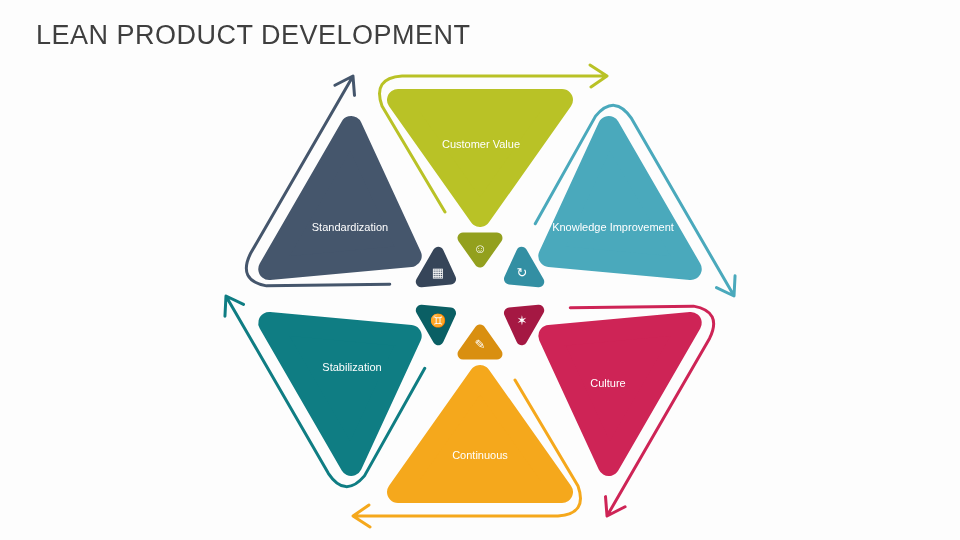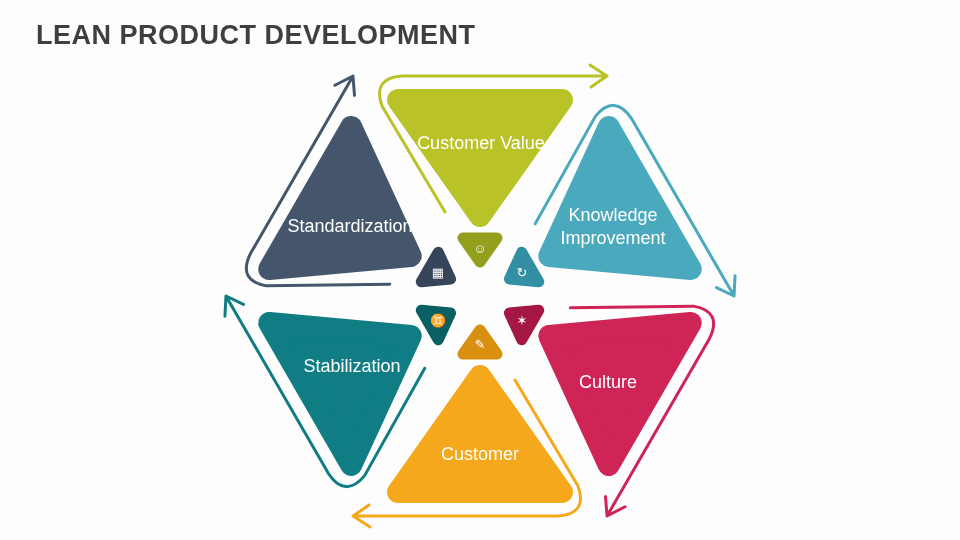--- a/index.html
+++ b/index.html
@@ -4,30 +4,30 @@
 <style>
   html,body{margin:0;padding:0;}
   body{
     width:960px;height:540px;position:relative;overflow:hidden;
     background:#fdfdfd;
     font-family:"Liberation Sans", sans-serif;
   }
   .slide{position:absolute;inset:0;}
   .slide-title{
     position:absolute;left:36px;top:20px;margin:0;
-    font-size:27px;font-weight:bold;letter-spacing:.5px;color:#3f3f3f;
+    font-size:27px;font-weight:normal;letter-spacing:.5px;color:#3f3f3f;
   }
   svg{position:absolute;left:0;top:0;}
   .tri{stroke-width:22;stroke-linejoin:round;}
   .tri-small{stroke-width:11;stroke-linejoin:round;}
   .arrow{fill:none;stroke-width:3;stroke-linecap:round;stroke-linejoin:round;}
   .seg-label{
     position:absolute;transform:translate(-50%,-50%);
     width:132px;text-align:center;color:#ffffff;
-    font-size:18px;line-height:1.3;
+    font-size:11px;line-height:1.3;
   }
   .seg-icon{
     position:absolute;transform:translate(-50%,-50%);
     width:26px;text-align:center;color:#ffffff;font-size:13px;line-height:1;
   }
 </style>
 </head>
 <body>
 
 <div class="slide">
@@ -69,21 +69,21 @@
     <g transform="rotate(300,480,296)">
       <path class="arrow" d="M 445 212 L 382 106 Q 372 78 402 76 L 606 76 M 590 65 L 607 76 L 591 87" stroke="#45566C"></path>
       <polygon class="tri" points="480,216 398,100 562,100" fill="#45566C" stroke="#45566C"></polygon>
       <polygon class="tri-small" points="480,262 463,238 497,238" fill="#364559" stroke="#364559"></polygon>
     </g>
   </svg>
 
   <div class="seg-label" style="left:481px;top:144px;">Customer Value</div>
   <div class="seg-label" style="left:613px;top:227px;">Knowledge Improvement</div>
   <div class="seg-label" style="left:608px;top:383px;">Culture</div>
-  <div class="seg-label" style="left:480px;top:455px;">Customer</div>
+  <div class="seg-label" style="left:480px;top:455px;">Continuous</div>
   <div class="seg-label" style="left:352px;top:367px;">Stabilization</div>
   <div class="seg-label" style="left:350px;top:227px;">Standardization</div>
 
   <div class="seg-icon" style="left:480px;top:248px;">☺</div>
   <div class="seg-icon" style="left:522px;top:272px;">↻</div>
   <div class="seg-icon" style="left:522px;top:320px;">✶</div>
   <div class="seg-icon" style="left:480px;top:344px;">✎</div>
   <div class="seg-icon" style="left:438px;top:320px;">♊</div>
   <div class="seg-icon" style="left:438px;top:272px;">▦</div>
 

